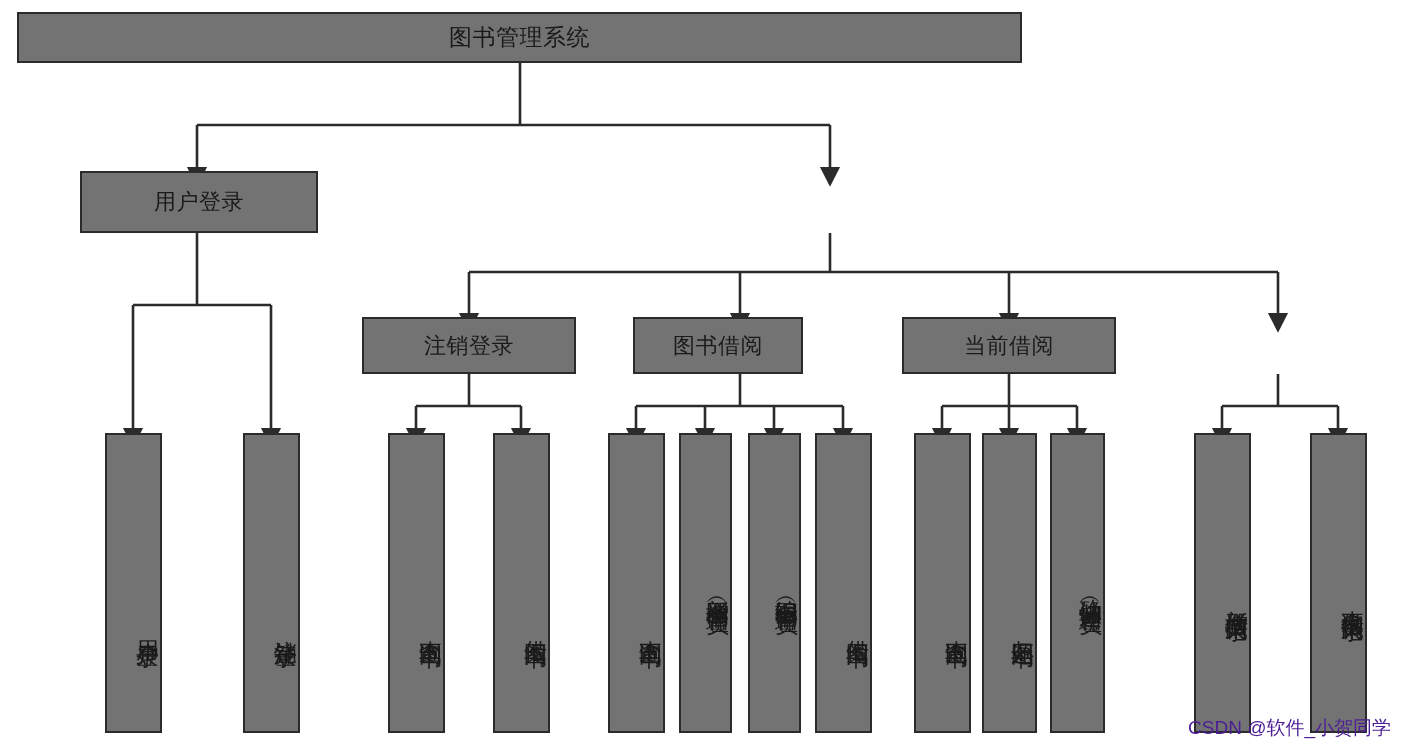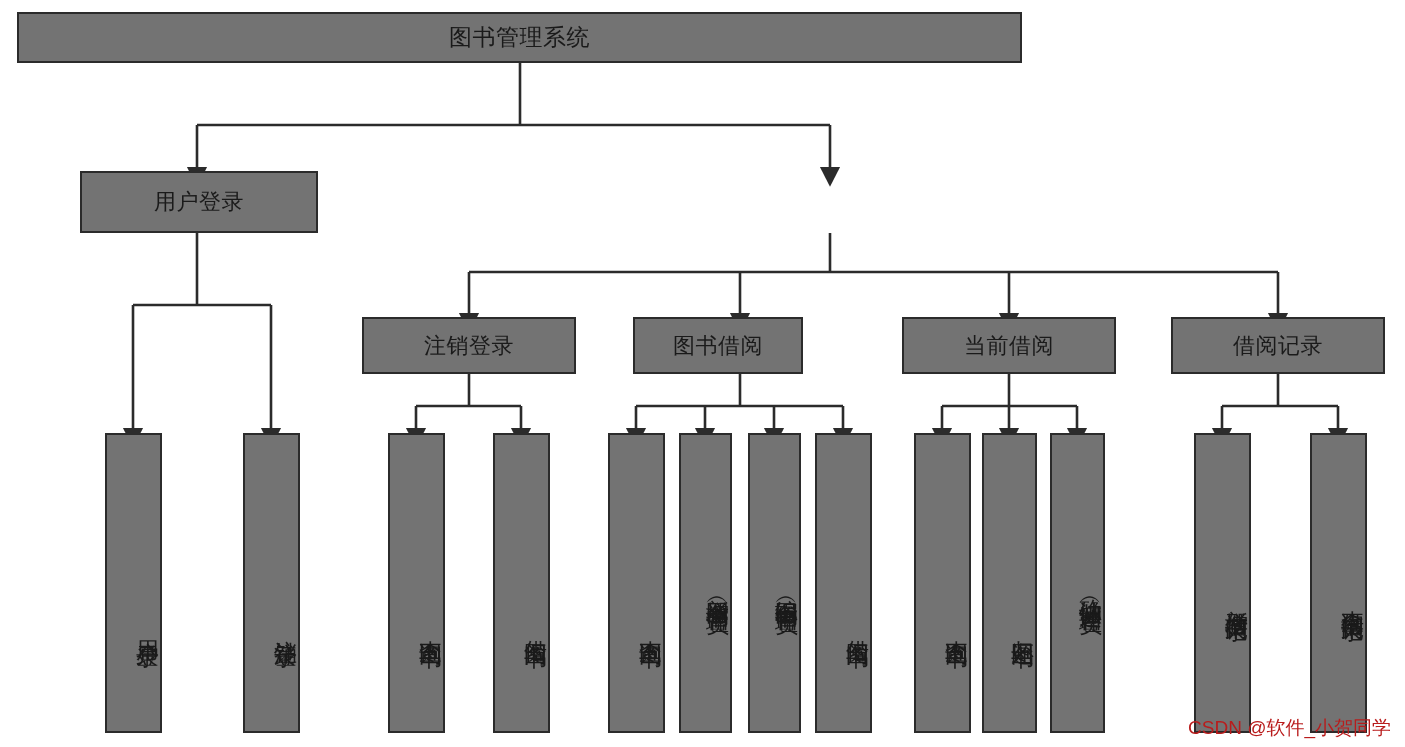--- a/index.html
+++ b/index.html
@@ -36,21 +36,21 @@
     padding-top:14px;
   }
   .node.v.pad-top{padding-top:30px;}
   .node.v.pad-top3{padding-top:86px;}
 
   .watermark{
     position:absolute;
     right:14px;
     bottom:6px;
     font-size:19px;
-    color:#b91c1c;
+    color:#4c1d95;
     white-space:nowrap;
     pointer-events:none;
     margin-left:13px;
   }
 </style>
 </head>
 <body>
 
 <div id="stage">
 
@@ -107,21 +107,20 @@
     </g>
   </svg>
 
   <div class="node h root" style="left:17px;top:12px;width:1005px;height:51px;">图书管理系统</div>
 
   <div class="node h" style="left:80px;top:171px;width:238px;height:62px;">用户登录</div>
 
   <div class="node h" style="left:362px;top:317px;width:214px;height:57px;">注销登录</div>
   <div class="node h" style="left:633px;top:317px;width:170px;height:57px;">图书借阅</div>
   <div class="node h" style="left:902px;top:317px;width:214px;height:57px;">当前借阅</div>
-  <div class="node h" style="left:1171px;top:317px;width:214px;height:57px;">借阅记录</div>
 
   <div class="node v pad-top3" style="left:105px;top:433px;width:57px;height:300px;">用户登录</div>
   <div class="node v pad-top3" style="left:243px;top:433px;width:57px;height:300px;">注销登录</div>
 
   <div class="node v pad-top3" style="left:388px;top:433px;width:57px;height:300px;">查询图书</div>
   <div class="node v pad-top3" style="left:493px;top:433px;width:57px;height:300px;">借阅图书</div>
 
   <div class="node v pad-top3" style="left:608px;top:433px;width:57px;height:300px;">查询图书</div>
   <div class="node v" style="left:679px;top:433px;width:53px;height:300px;">新增图书（管理员）</div>
   <div class="node v" style="left:748px;top:433px;width:53px;height:300px;">编辑图书（管理员）</div>

